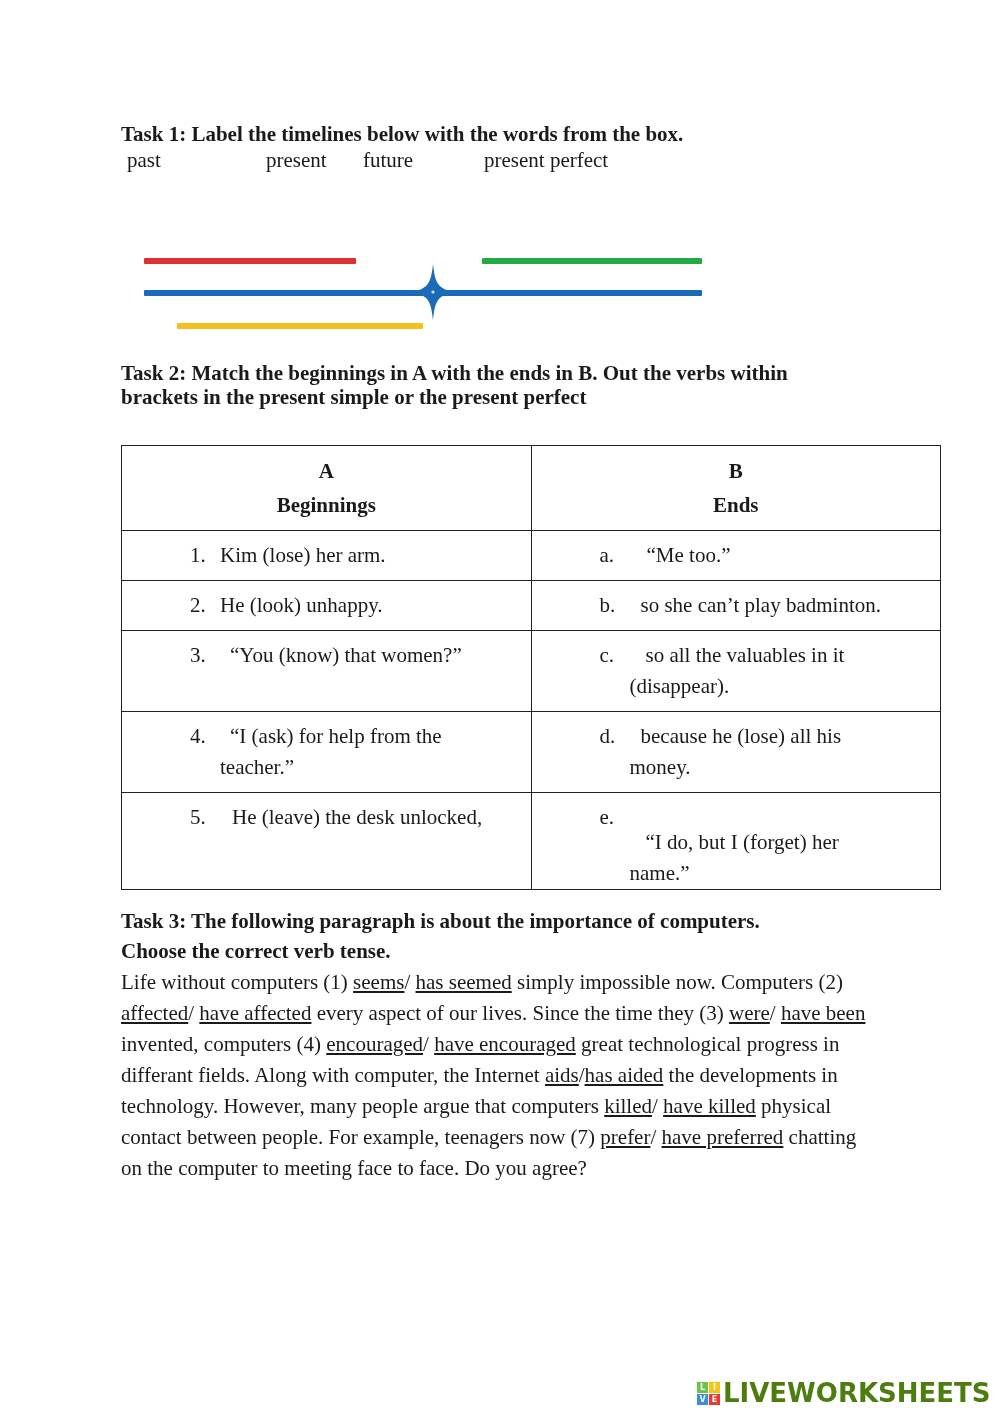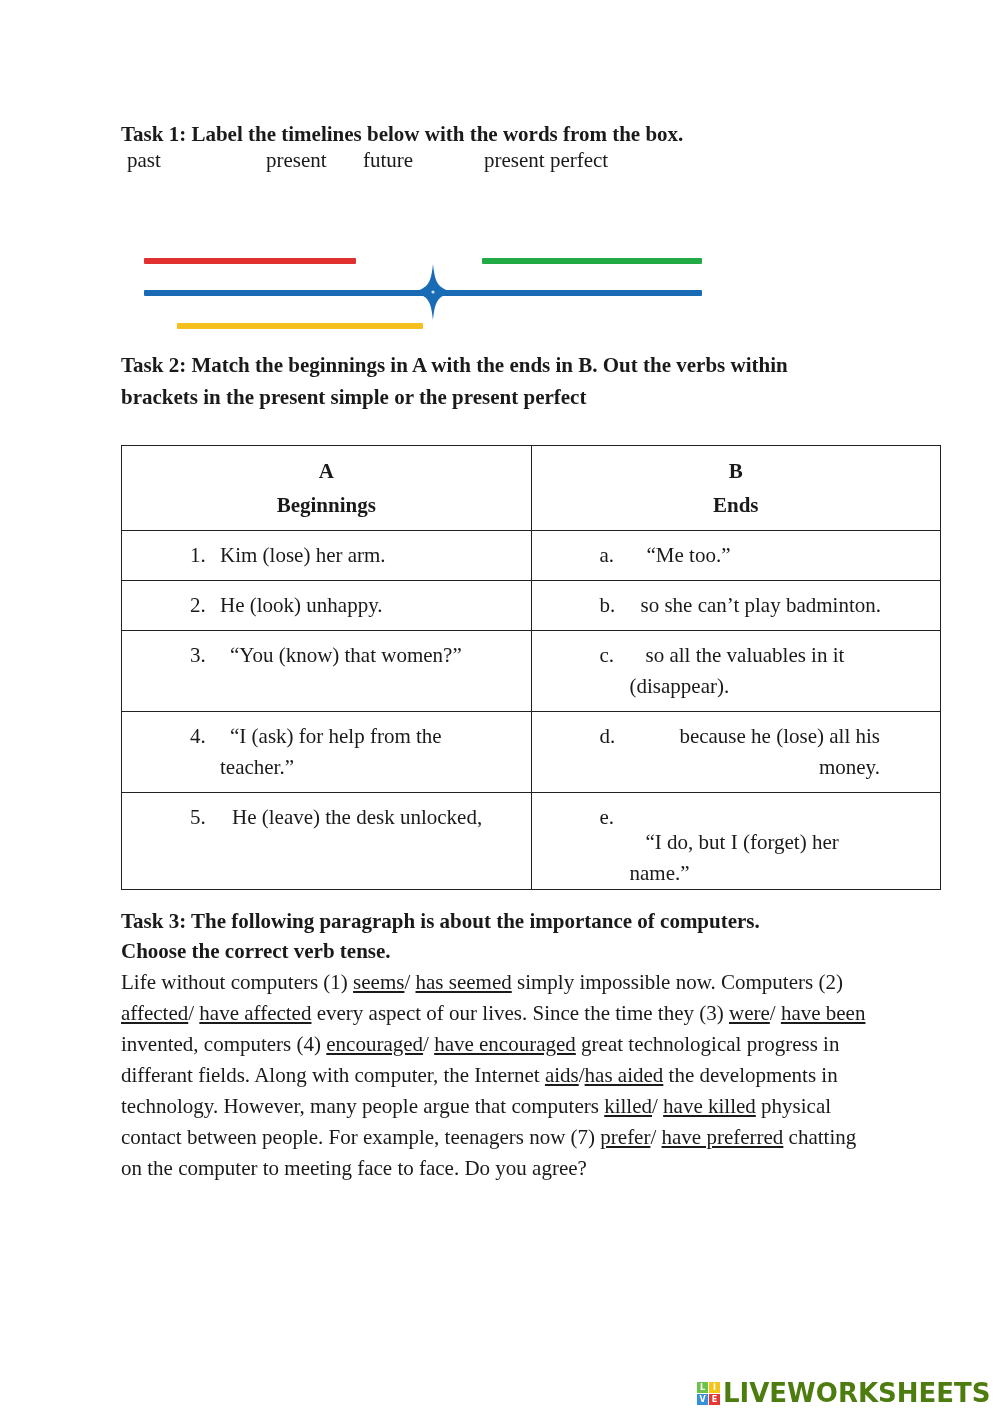--- a/index.html
+++ b/index.html
@@ -48,21 +48,21 @@
   <div class="line" style="left:144px; top:258px; width:212px; background:#e03030;"></div>
   <div class="line" style="left:482px; top:258px; width:220px; background:#22aa44;"></div>
   <div class="line" style="left:144px; top:290px; width:558px; background:#1a6bb5;"></div>
   <div class="line" style="left:177px; top:323px; width:246px; background:#f5bf1e;"></div>
   <svg class="abs" style="left:413px; top:264px;" width="40" height="56" viewBox="0 0 40 56">
     <path d="M20 0 C22 18 24 24 40 28 C24 32 22 38 20 56 C18 38 16 32 0 28 C16 24 18 18 20 0 Z" fill="#1a6bb5"></path>
     <circle cx="20" cy="28" r="1.6" fill="#cfe2f5"></circle>
   </svg>
 </div>
 
-<div class="abs task-title" style="left:121px; top:350px;">Task 2:  Match the beginnings in A with the ends in B. Out the verbs within</div>
+<div class="abs task-title" style="left:121px; top:358px;">Task 2:  Match the beginnings in A with the ends in B. Out the verbs within</div>
 <div class="abs task-title" style="left:121px; top:382px;">brackets in the present simple or the present perfect</div>
 
 <table class="match">
   <tbody>
       <tr>
     <th>
       <div>A</div>
       <div>Beginnings</div>
     </th>
     <th>
@@ -115,21 +115,21 @@
   <tr style="height:81px;">
     <td>
           <div class="cell" style="padding-left:98px; padding-right:60px;">
             <span class="num" style="left:68px;">4.</span>
             <span class="txt" style="text-indent:10px;">“I (ask) for help from the teacher.”</span>
           </div>
         </td>
     <td>
           <div class="cell" style="padding-left:98px; padding-right:60px;">
             <span class="num" style="left:68px;">d.</span>
-            <span class="txt" style="text-indent:11px;text-align:right;">because he (lose) all his money.</span>
+            <span class="txt" style="text-indent:11px;">because he (lose) all his money.</span>
           </div>
         </td>
   </tr>
   <tr style="height:81px;">
     <td>
           <div class="cell" style="padding-left:110px;">
             <span class="num" style="left:68px;">5.</span>
             <span class="txt">He (leave) the desk unlocked,</span>
           </div>
         </td>

